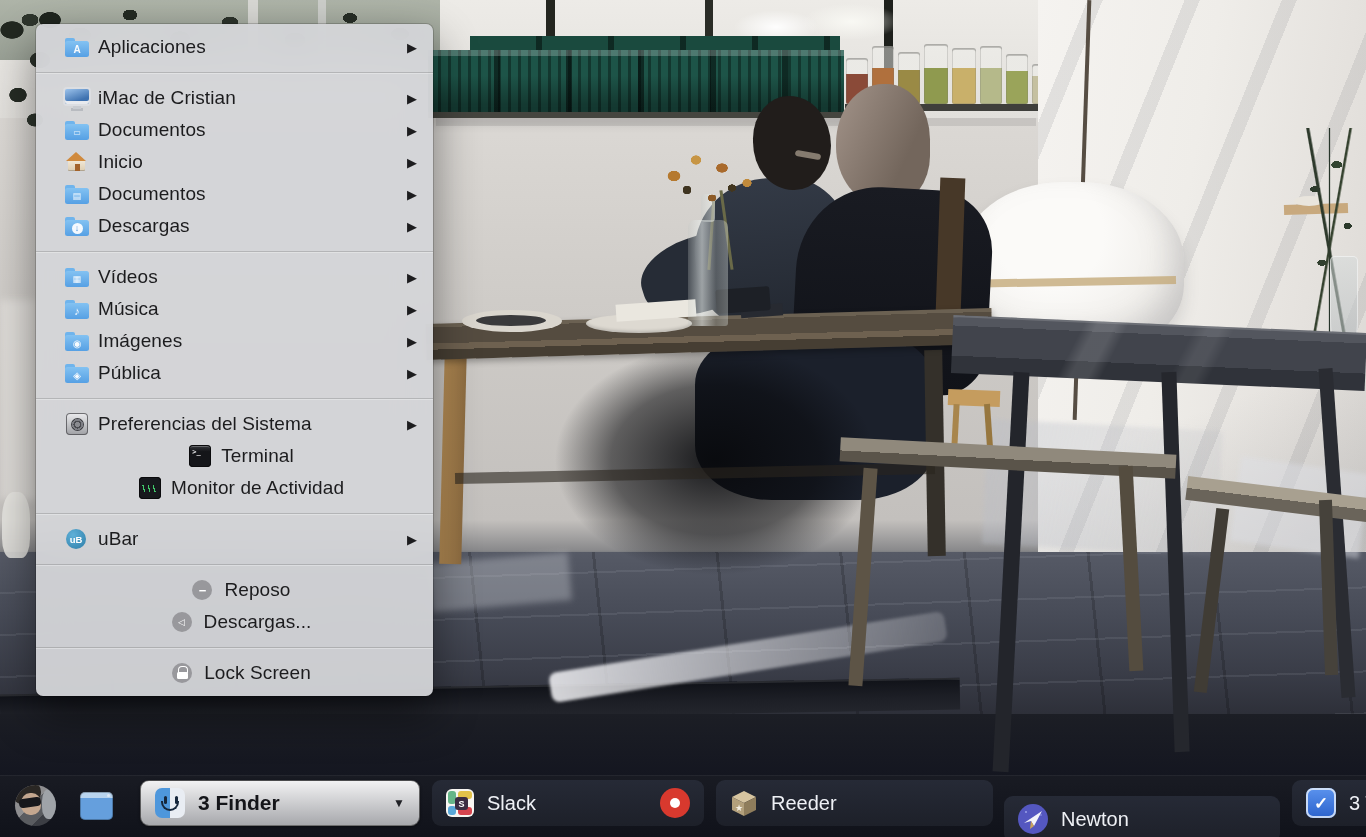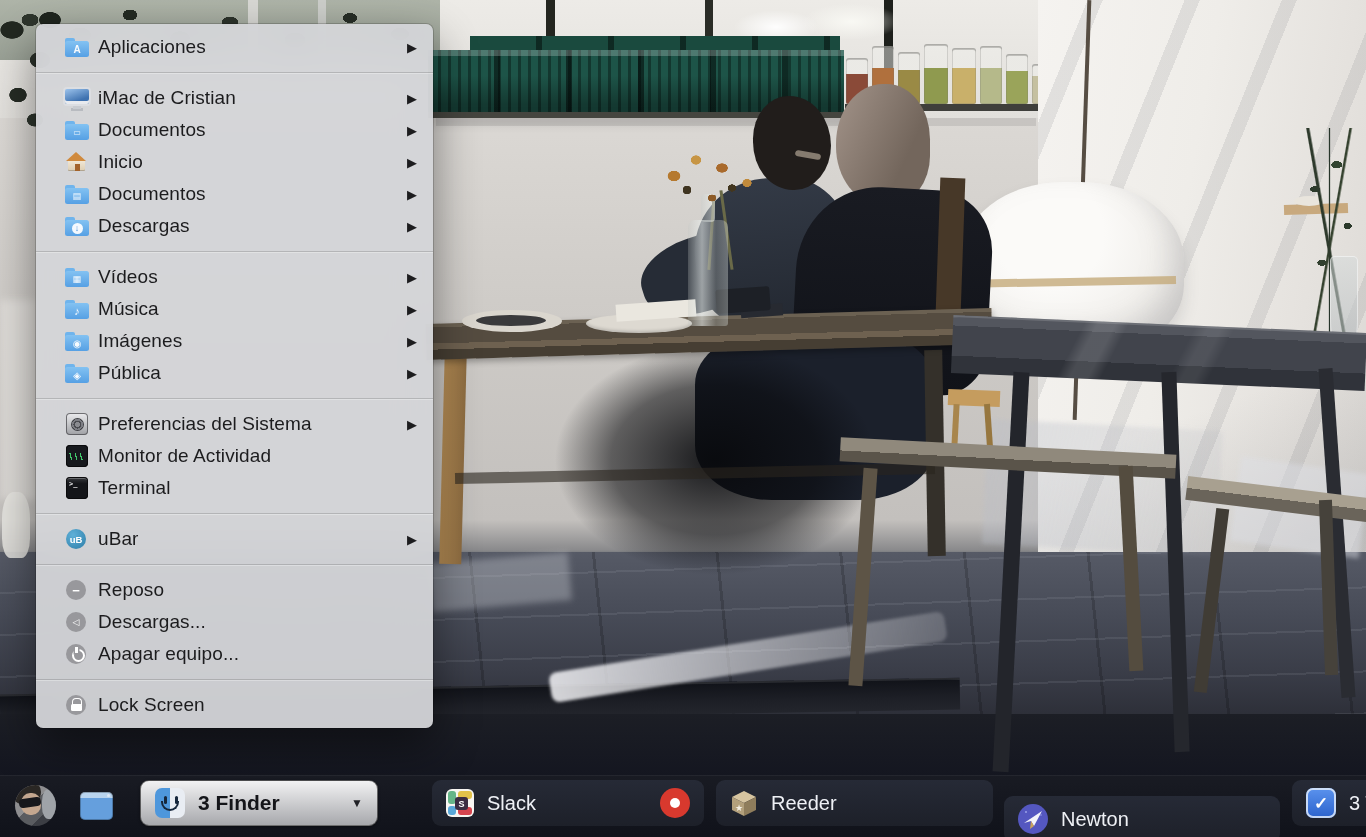--- a/index.html
+++ b/index.html
@@ -145,21 +145,21 @@
   .pp-fblegA{left:1205px;top:508px;width:13px;height:185px;background:#403c35;transform:rotate(7deg);}
   .pp-fblegB{left:1322px;top:500px;width:13px;height:175px;background:#46423b;transform:rotate(-2deg);}
   .pp-leftlight{left:0;top:300px;width:36px;height:200px;background:rgba(242,240,236,.5);filter:blur(4px);}
   .pp-leftvase{left:2px;top:492px;width:28px;height:66px;background:rgba(232,230,226,.85);border-radius:40% 40% 30% 30%;}
 
   
   #context-menu{position:absolute;left:36px;top:24px;width:397px;padding:7px 0;
     background:rgba(212,213,216,.95);border-radius:7px;backdrop-filter:blur(18px);
     box-shadow:0 18px 45px rgba(0,0,0,.45),0 0 0 1px rgba(0,0,0,.18);
     font-size:19px;color:#1c1c1e;z-index:5;}
-  .mrow{display:flex;align-items:center;height:32px;padding:0 16px 0 28px;gap:8px;}
+  .mrow{display:flex;align-items:center;height:32px;padding:0 16px 0 28px;gap:8px;justify-content:center;}
   .mlabel{white-space:nowrap;letter-spacing:.1px;}
   .marrow{margin-left:auto;font-size:13px;color:#1c1c1e;}
   .msep{height:1px;background:rgba(0,0,0,.15);margin:9px 0;box-shadow:0 1px 0 rgba(255,255,255,.3);}
 
   .mi{position:relative;width:26px;height:22px;flex:0 0 26px;}
   .mi i{position:absolute;font-style:normal;}
   
   .mi-app-folder::before,.mi-folder::before,.mi-folder-doc::before,.mi-folder-download::before,
   .mi-folder-video::before,.mi-folder-music::before,.mi-folder-image::before,.mi-folder-public::before{
     content:"";position:absolute;left:1px;top:2px;width:10px;height:5px;border-radius:2px 2px 0 0;background:#6fb4ec;}
@@ -430,77 +430,71 @@
       </div>
       <div class="msep"></div>
       <div class="mrow">
         <span class="mi mi-sysprefs">
           <i></i>
         </span>
         <span class="mlabel">Preferencias del Sistema</span>
         <span class="marrow">▶</span>
       </div>
       <div class="mrow">
+        <span class="mi mi-terminal">
+          <i></i>
+        </span>
+        <span class="mlabel">Terminal</span>
+      </div>
+      <div class="mrow">
         <span class="mi mi-activity">
           <i></i>
         </span>
         <span class="mlabel">Monitor de Actividad</span>
       </div>
-      <div class="mrow">
-        <span class="mi mi-terminal">
-          <i></i>
-        </span>
-        <span class="mlabel">Terminal</span>
-      </div>
       <div class="msep"></div>
       <div class="mrow">
         <span class="mi mi-ubar">
           <i></i>
         </span>
         <span class="mlabel">uBar</span>
         <span class="marrow">▶</span>
       </div>
       <div class="msep"></div>
       <div class="mrow">
         <span class="mi mi-sleep">
           <i></i>
         </span>
         <span class="mlabel">Reposo</span>
       </div>
       <div class="mrow">
         <span class="mi mi-restart">
           <i></i>
         </span>
         <span class="mlabel">Descargas...</span>
-      </div>
-      <div class="mrow">
-        <span class="mi mi-power">
-          <i></i>
-        </span>
-        <span class="mlabel">Apagar equipo...</span>
       </div>
       <div class="msep"></div>
       <div class="mrow">
         <span class="mi mi-lock">
           <i></i>
         </span>
         <span class="mlabel">Lock Screen</span>
       </div>
     </div>
 
   <div class="taskbar">
     <div class="avatar">
       <i class="av-side"></i>
       <i class="av-hair"></i>
       <i class="av-face"></i>
       <i class="av-glasses"></i>
     </div>
     <div class="win-icon"></div>
     <div id="taskbar-apps">
-        <div class="tb-btn active" style="left: 140px; width: 238px;">
+        <div class="tb-btn active" style="left: 140px; width: 280px;">
           <span class="ai ai-finder">
             <i class="f-eye"></i>
             <i class="f-smile"></i>
           </span>
           <span class="tb-label">3 Finder</span>
           <span class="tb-caret">▼</span>
         </div>
         <div class="tb-btn" style="left: 432px; width: 272px;">
           <span class="ai ai-slack">
             <b class="g"></b>

